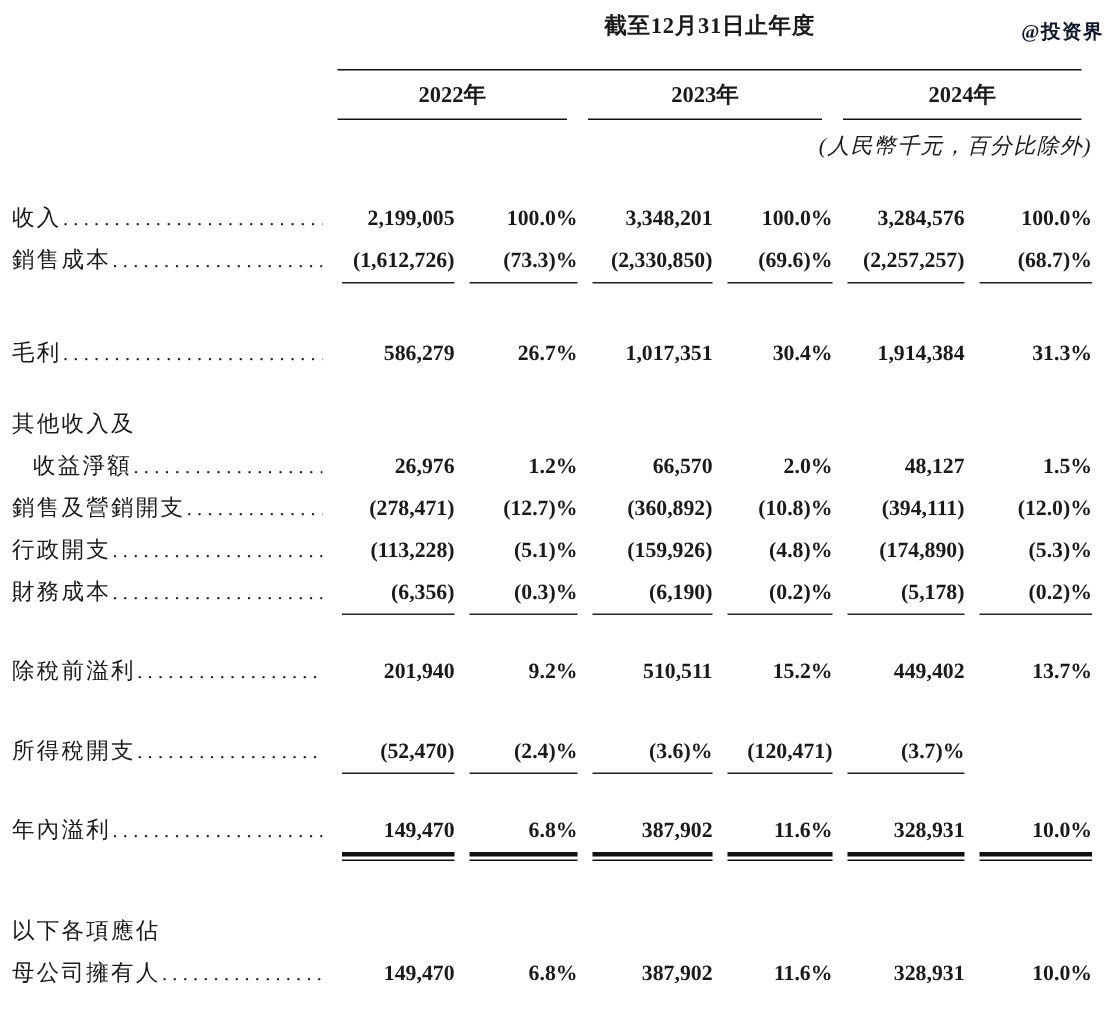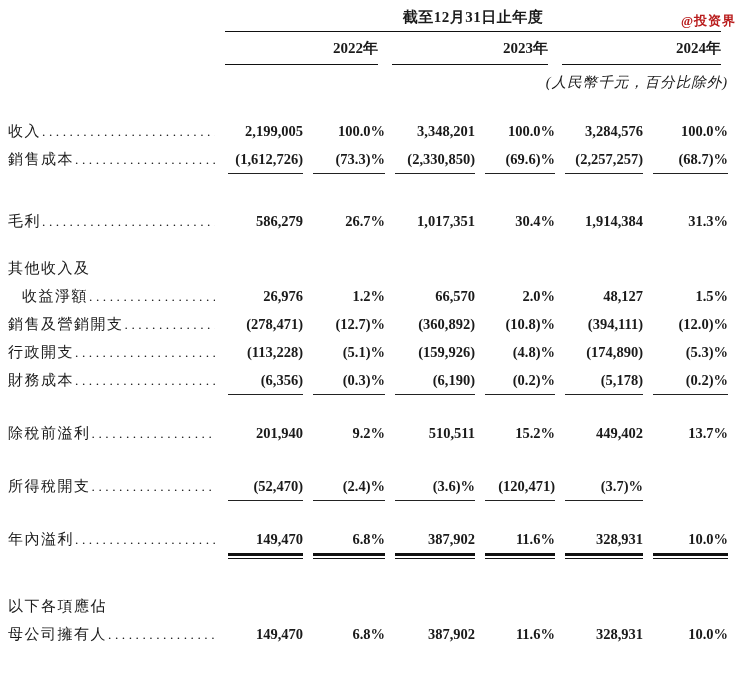--- a/index.html
+++ b/index.html
@@ -13,39 +13,39 @@
     font-family: "Liberation Serif", "DejaVu Serif", serif;
     padding: 8px 14px 0 8px;
     overflow: hidden;
   }
   .watermark {
     position: absolute;
     top: 12px;
     right: 6px;
     font-size: 13px;
     font-weight: bold;
-    color: #b91c1c;
+    color: #0f172a;
     letter-spacing: 1px;
   }
   
   .hrow1, .hrow3 { display: grid; grid-template-columns: 210px 510px; }
   .hrow2 { display: grid; grid-template-columns: 210px 167px 170px 173px; }
   .title-span {
     grid-column: 2;
     text-align: center;
     font-weight: bold;
     font-size: 15px;
     letter-spacing: 0.5px;
-    padding-bottom: 4px;
+    padding-bottom: 19px;
     border-bottom: 1.5px solid #111;
     margin: 0 7px;
   }
   .hrow2 { margin-top: 7px; }
   .yr {
-    text-align: right;
+    text-align: center;
     font-weight: bold;
     font-size: 15px;
     border-bottom: 1.5px solid #111;
     padding-bottom: 6px;
     margin: 0 7px;
   }
   .hrow3 { margin-top: 8px; }
   .unit-note {
     grid-column: 2;
     text-align: right;

